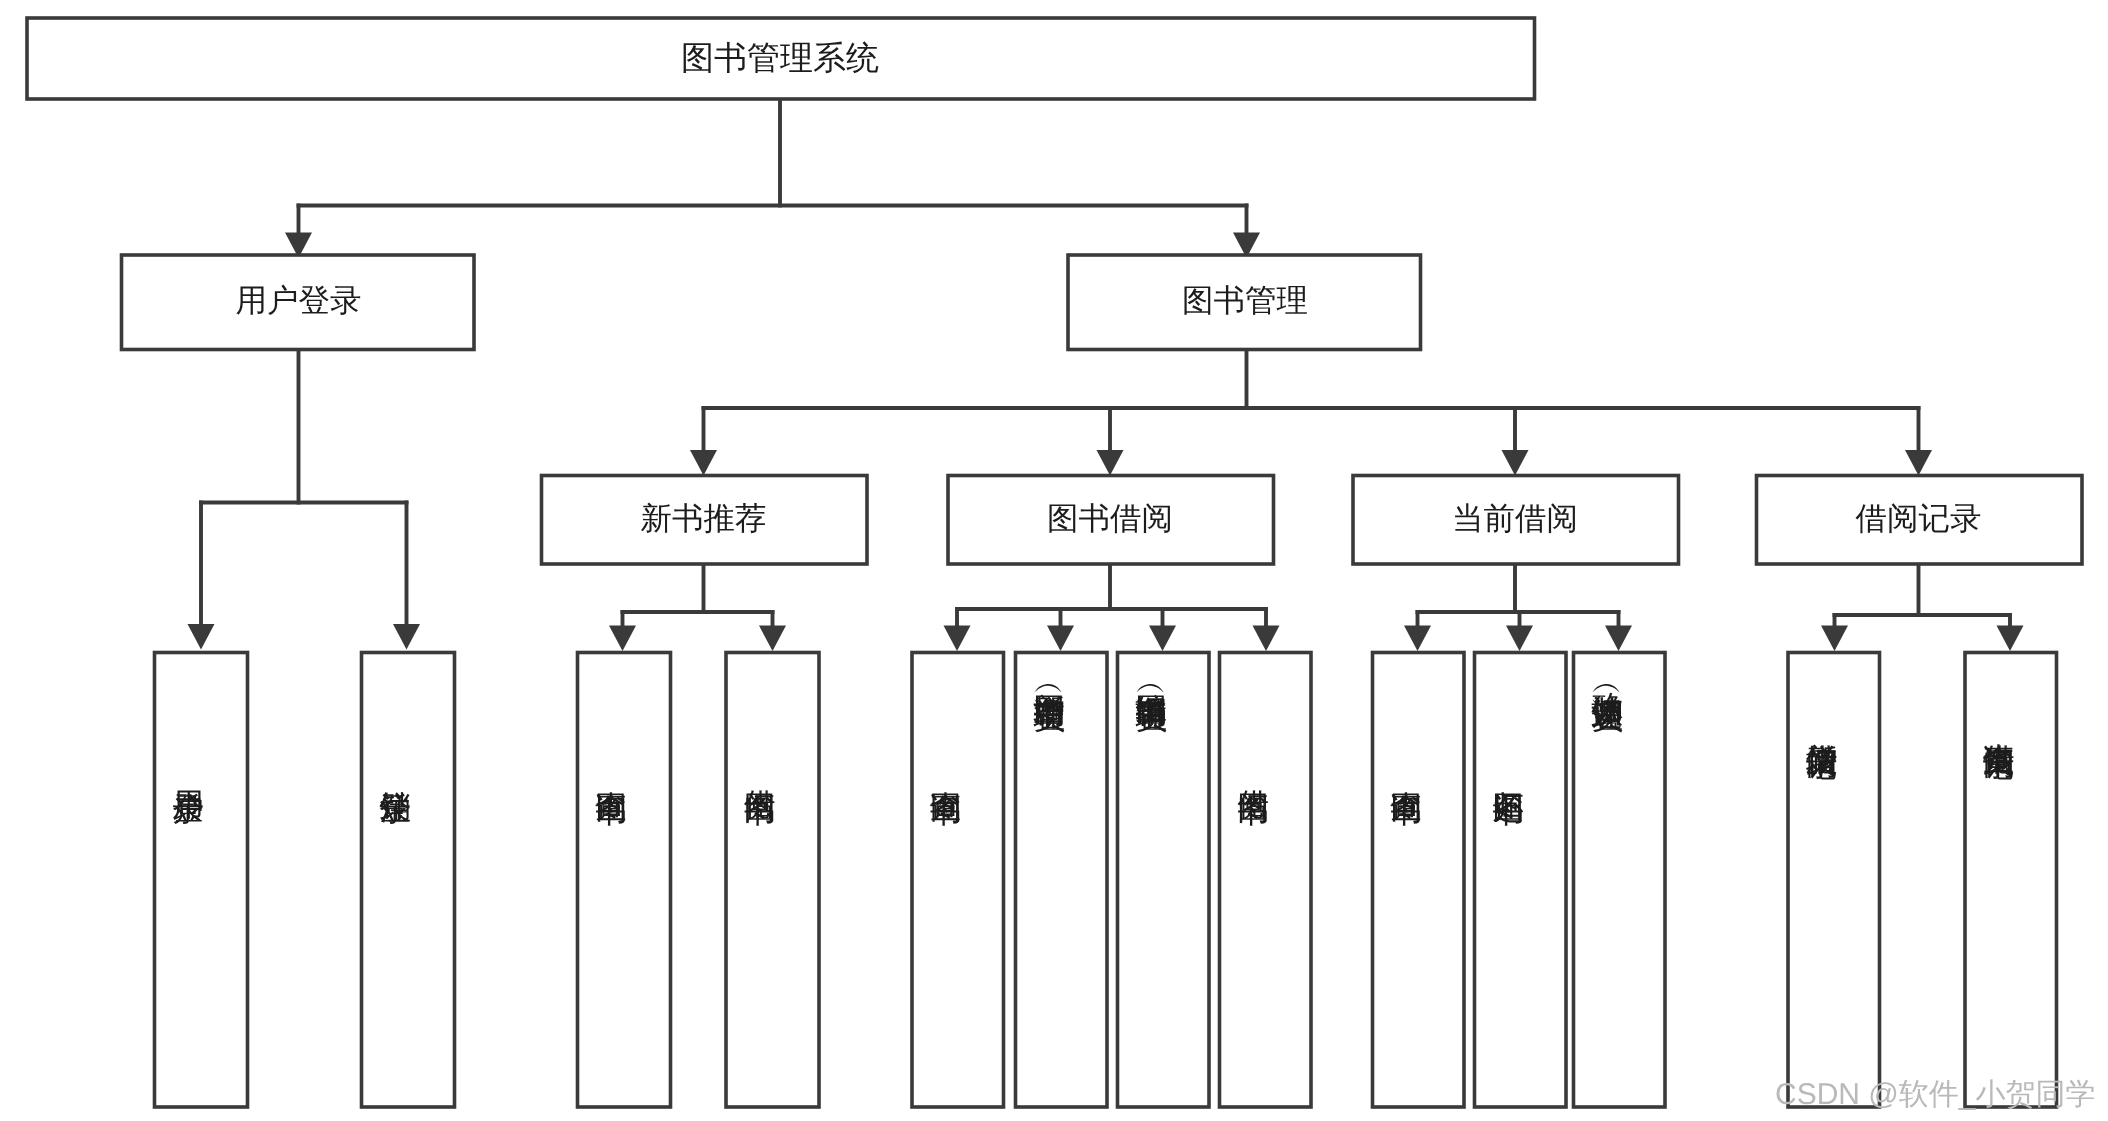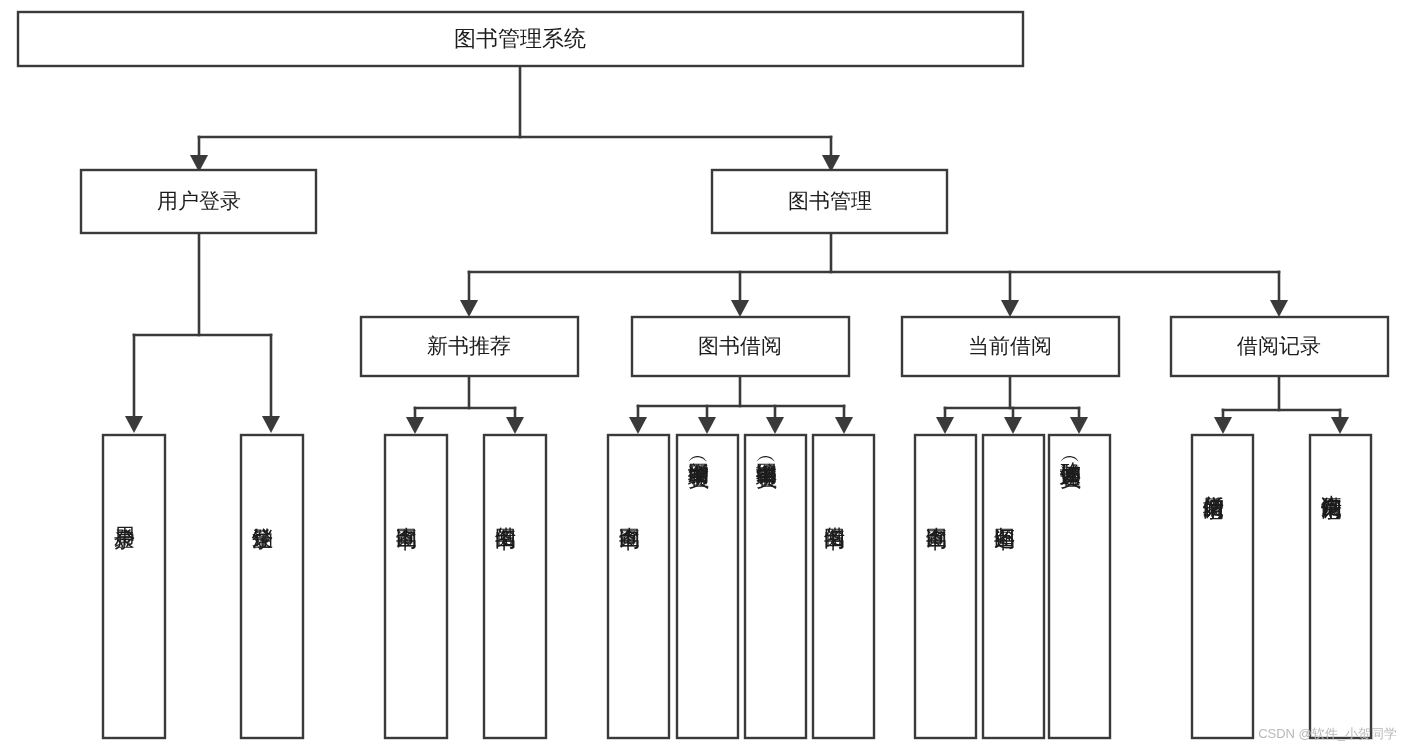--- a/index.html
+++ b/index.html
@@ -66,21 +66,21 @@
     text-orientation: upright;
     letter-spacing: 1px;
     white-space: nowrap;
     pointer-events: none;
   }
   .watermark {
     position: absolute;
     right: 8px;
     bottom: 4px;
     font-family: "Liberation Sans", "DejaVu Sans", sans-serif;
-    font-size: 13px;
+    font-size: 20px;
     color: #b9b9b9;
     white-space: nowrap;
     text-align: right;
   }
 </style>
 </head>
 <body>
 
 <div id="diagram-root">
 

